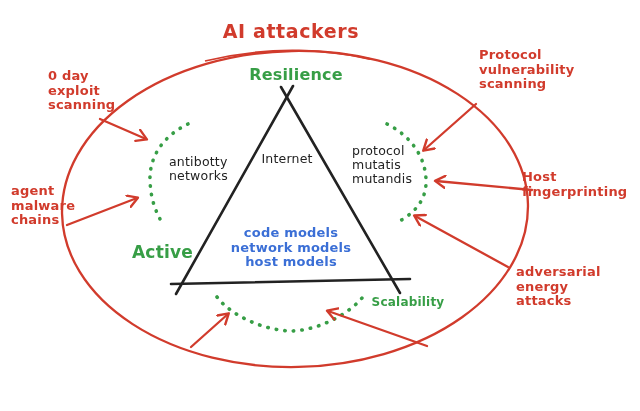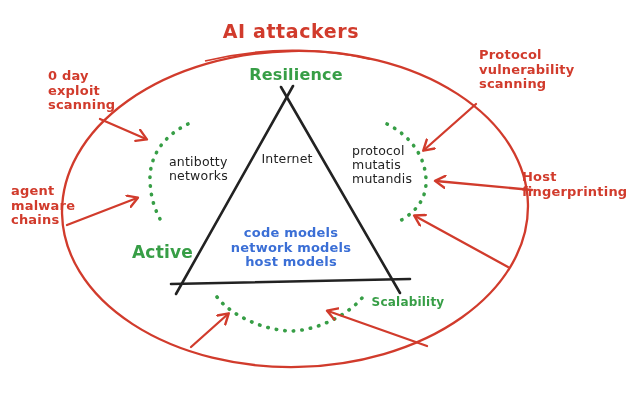--- a/index.html
+++ b/index.html
@@ -82,14 +82,17 @@
 exploit
 scanning</div>
   <div class="lbl red-lbl" style="left:479px; top:48px;">Protocol
 vulnerability
 scanning</div>
   <div class="lbl red-lbl" style="left:11px; top:184px;">agent
 malware
 chains</div>
   <div class="lbl red-lbl" style="left:522px; top:170px;">Host
 fingerprinting</div>
+  <div class="lbl red-lbl" style="left:516px; top:265px;">adversarial
+energy
+attacks</div>
 
 </div>
 
 </body></html>

